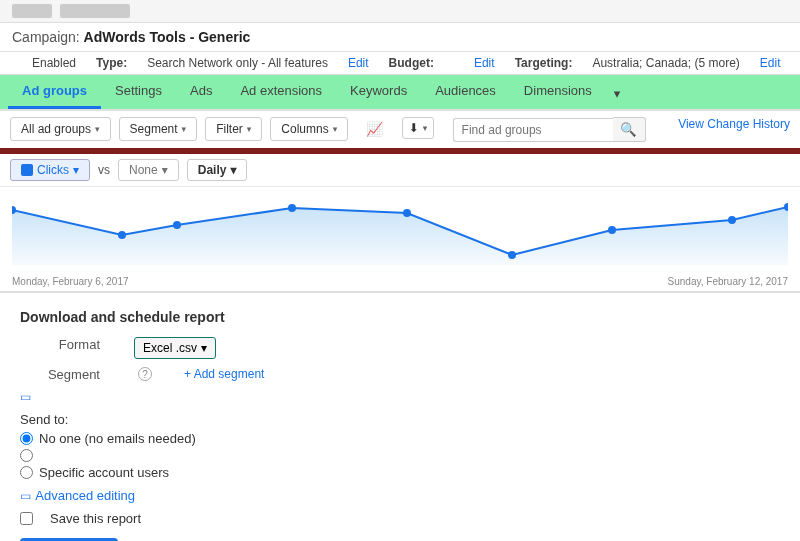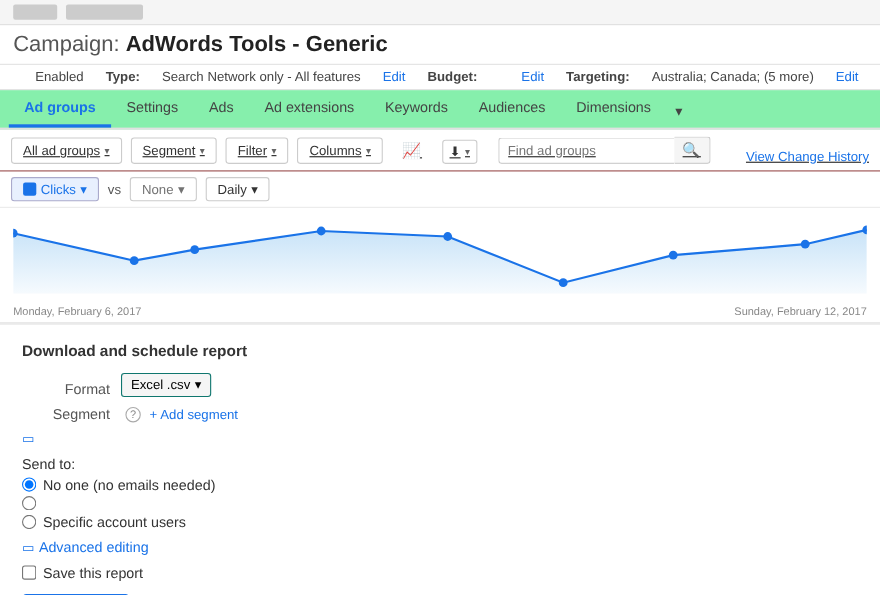--- a/index.html
+++ b/index.html
@@ -1,68 +1,68 @@
 <!DOCTYPE html>
 <html><head>
   <meta charset="utf-8">
   <style>
     * { box-sizing: border-box; margin: 0; padding: 0; }
     body { font-family: Arial, sans-serif; font-size: 13px; color: #222; background: #f1f1f1; width: 800px; height: 541px; overflow: hidden; }
 
     .top-bar { background: #f5f5f5; border-bottom: 1px solid #ddd; padding: 4px 12px; display: flex; align-items: center; gap: 8px; }
     .top-bar-placeholder { background: #ccc; height: 14px; border-radius: 2px; }
 
-    .campaign-header { background: #fff; padding: 6px 12px; border-bottom: 1px solid #e0e0e0; font-size: 20px; }
+    .campaign-header { background: #fff; padding: 6px 12px; border-bottom: 1px solid #e0e0e0; font-size: 14px; }
     .campaign-header span.label { color: #555; }
     .campaign-header span.name { font-weight: bold; color: #222; }
 
     .status-bar { background: #fff; padding: 4px 12px; border-bottom: 1px solid #e0e0e0; display: flex; align-items: center; gap: 20px; font-size: 12px; color: #444; flex-wrap: nowrap; white-space: nowrap; overflow: hidden; }
     .status-dot { width: 8px; height: 8px; background: #0a0; border-radius: 50%; display: inline-block; }
     .edit-link { color: #1a73e8; cursor: pointer; text-decoration: none; }
 
     .tabs-bar { background: #86efac; border-bottom: 2px solid #e0e0e0; display: flex; align-items: flex-end; padding: 0 8px; gap: 0; }
     .tab { padding: 8px 14px; font-size: 13px; cursor: pointer; border-bottom: 3px solid transparent; color: #444; }
     .tab.active { border-bottom: 3px solid #1a73e8; color: #1a73e8; font-weight: bold; }
     .tab-more { padding: 8px 8px; color: #444; cursor: pointer; }
 
-    .toolbar { background: #fff; padding: 6px 10px; border-bottom: 1px solid #7f1d1d; display: flex; align-items: flex-end; gap: 8px; text-decoration: underline; }
+    .toolbar { background: #fff; padding: 6px 10px; border-bottom: 6px solid #7f1d1d; display: flex; align-items: flex-start; gap: 8px; }
     .toolbar-btn { background: #fff; border: 1px solid #ccc; border-radius: 3px; padding: 4px 10px; font-size: 12px; cursor: pointer; display: flex; align-items: center; gap: 4px; color: #333; }
     .toolbar-btn .arrow { font-size: 9px; color: #666; }
     .search-container { display: flex; align-items: center; margin-left: auto; }
     .search-input { border: 1px solid #ccc; border-right: none; padding: 4px 8px; font-size: 12px; border-radius: 3px 0 0 3px; width: 160px; outline: none; }
     .search-btn { background: #f5f5f5; border: 1px solid #ccc; border-left: none; padding: 4px 8px; border-radius: 0 3px 3px 0; cursor: pointer; }
     .view-change-link { color: #1a73e8; font-size: 12px; cursor: pointer; text-decoration: none; white-space: nowrap; margin-left: 24px; }
 
     .metrics-bar { background: #fff; padding: 5px 10px; border-bottom: 1px solid #e8e8e8; display: flex; align-items: center; gap: 8px; }
     .metric-btn { background: #e8f0fe; border: 1px solid #aac; border-radius: 3px; padding: 3px 10px; font-size: 12px; cursor: pointer; display: flex; align-items: center; gap: 4px; color: #1a73e8; }
     .vs-label { font-size: 12px; color: #555; }
 
     .chart-area { background: #fff; height: 105px; padding: 8px 12px 20px 12px; position: relative; border-bottom: 1px solid #e0e0e0; }
     .chart-svg { width: 100%; height: 70px; }
     .chart-date-left { position: absolute; bottom: 4px; left: 12px; font-size: 10px; color: #888; }
     .chart-date-right { position: absolute; bottom: 4px; right: 12px; font-size: 10px; color: #888; }
 
     .panel { background: #fff; margin: 0; padding: 16px 20px; border-top: 1px solid #ddd; }
     .panel-title { font-size: 14px; font-weight: bold; color: #333; margin-bottom: 12px; }
 
-    .form-row { display: flex; align-items: flex-end; margin-bottom: 8px; font-size: 13px; }
+    .form-row { display: flex; align-items: flex-start; margin-bottom: 8px; font-size: 13px; gap: 24px; }
     .form-label { width: 80px; color: #555; text-align: right; margin-right: 10px; }
     .select-btn { background: #f5f5f5; border: 1px solid #0f766e; border-radius: 3px; padding: 3px 8px; font-size: 12px; cursor: pointer; display: flex; align-items: center; gap: 4px; }
     .add-segment-link { color: #1a73e8; font-size: 12px; cursor: pointer; margin-left: 8px; }
     .question-icon { display: inline-flex; align-items: center; justify-content: center; width: 14px; height: 14px; border-radius: 50%; border: 1px solid #aaa; font-size: 10px; color: #888; margin-left: 4px; cursor: default; }
 
     .collapsible-header { display: flex; align-items: center; gap: 4px; cursor: pointer; font-size: 13px; color: #1a73e8; margin-bottom: 8px; }
     .collapse-icon { font-size: 12px; color: #1a73e8; }
 
     .send-to-section { margin-bottom: 8px; }
     .send-to-label { font-size: 13px; color: #333; margin-bottom: 4px; font-weight: normal; }
     .radio-row { display: flex; align-items: center; gap: 6px; margin-bottom: 3px; font-size: 13px; color: #333; }
     .radio-row input[type=radio] { cursor: pointer; }
 
-    .checkbox-row { display: flex; align-items: center; gap: 6px; font-size: 13px; color: #333; margin-bottom: 12px; }
+    .checkbox-row { display: flex; align-items: center; gap: 17px; font-size: 13px; color: #333; margin-bottom: 12px; }
     .checkbox-row input[type=checkbox] { cursor: pointer; }
 
     .actions { display: flex; gap: 10px; align-items: center; }
     .btn-download { background: #1a73e8; color: #fff; border: none; border-radius: 4px; padding: 7px 18px; font-size: 13px; cursor: pointer; font-weight: bold; }
     .btn-cancel { background: none; border: none; color: #1a73e8; font-size: 13px; cursor: pointer; padding: 7px 10px; }
   </style>
 </head>
 <body>
 
 <div class="top-bar">
@@ -139,21 +139,21 @@
   <button class="metric-btn">
     <span style="display:inline-block;width:12px;height:12px;background:#1a73e8;border-radius:2px;"></span>
     <span>Clicks</span>
     <span class="arrow">▾</span>
   </button>
   <span class="vs-label">vs</span>
   <button class="metric-btn" style="background:#fff;color:#737373;border-color:#ccc;">
     <span>None</span>
     <span class="arrow">▾</span>
   </button>
-  <button class="metric-btn" style="background:#fff;color:#333;border-color:#ccc;">
+  <button class="metric-btn" style="background:#fff;color:#333;border-color:#ccc;font-weight:bold;">
     <span>Daily</span>
     <span class="arrow">▾</span>
   </button>
 </div>
 
 <div class="chart-area">
   <svg class="chart-svg" viewBox="0 0 776 70" preserveAspectRatio="none">
     <defs>
       <linearGradient id="chartFill" x1="0" y1="0" x2="0" y2="1">
         <stop offset="0%" stop-color="#4aa3e8" stop-opacity="0.3"></stop>

